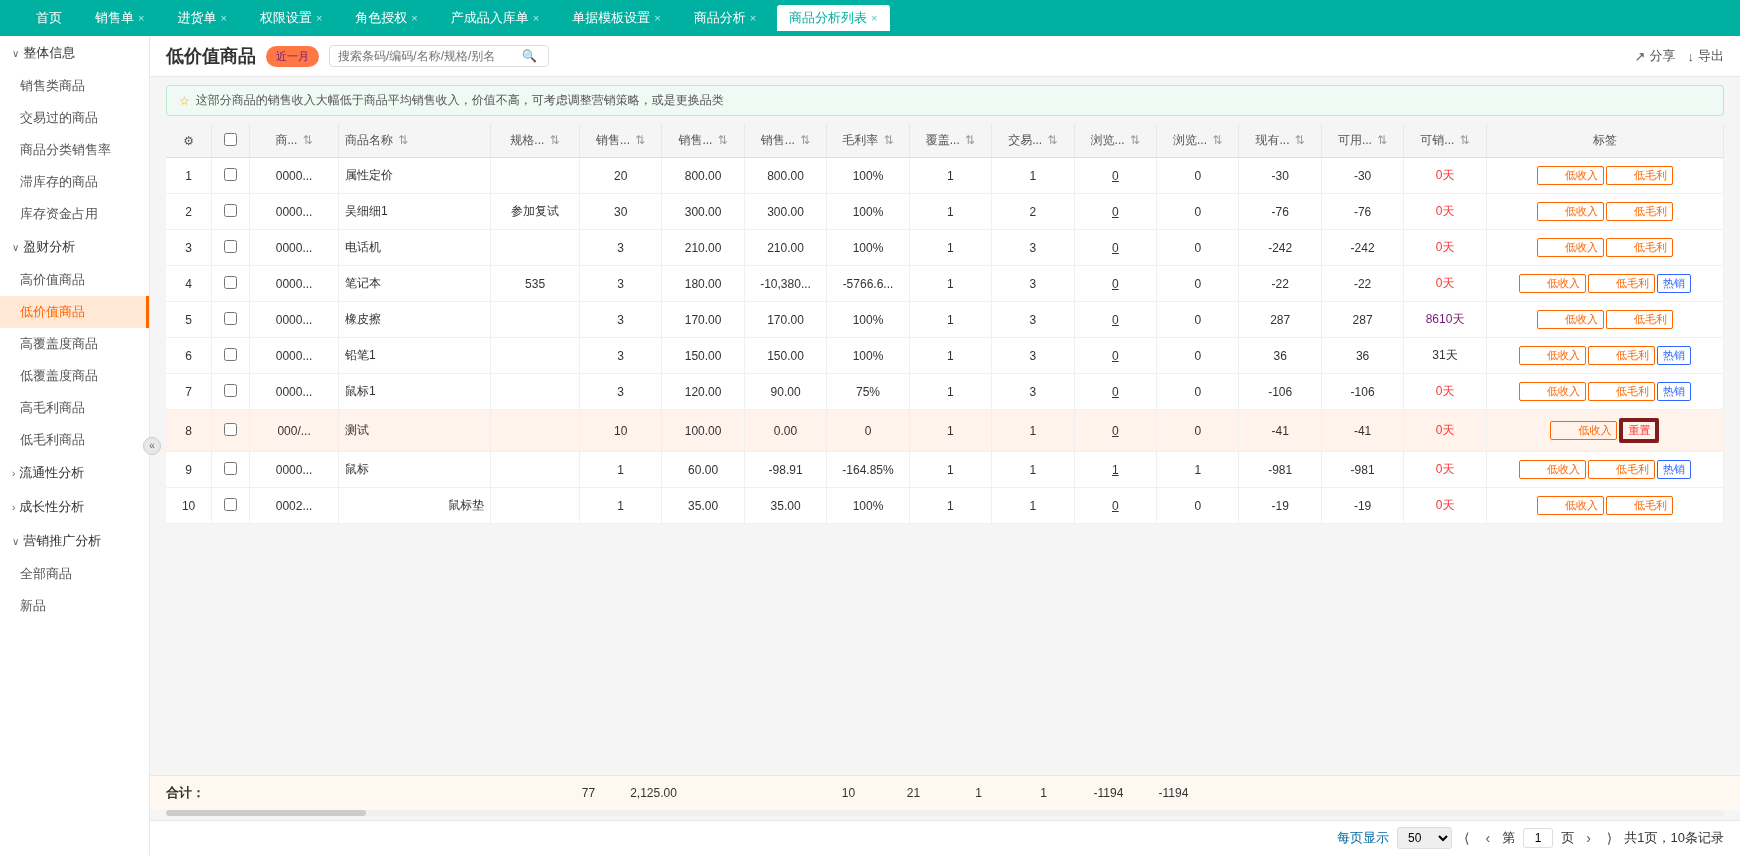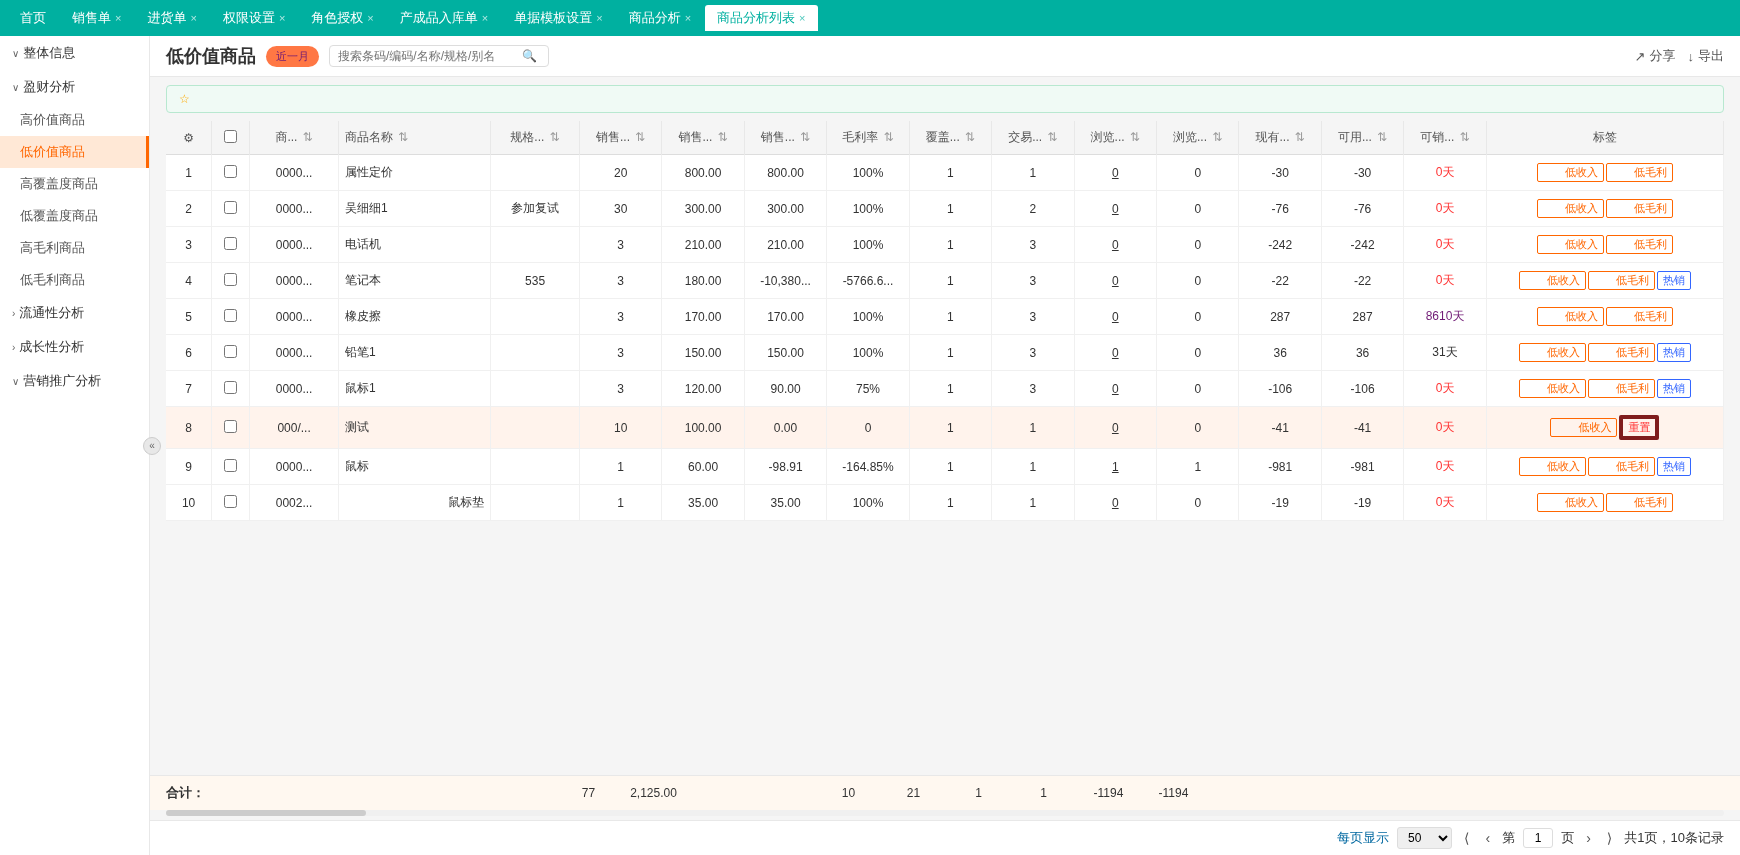--- a/index.html
+++ b/index.html
@@ -4,22 +4,22 @@
   <style>
     * { box-sizing: border-box; margin: 0; padding: 0; }
     body { font-family: "Microsoft YaHei", Arial, sans-serif; font-size: 12px; background: #f5f5f5; color: #333; overflow: hidden; height: 855px; }
 
     
     .top-nav {
       background: #00b0a0;
       height: 36px;
       display: flex;
       align-items: center;
-      padding: 0 8px;
-      gap: 2px;
+      padding: 0 24px;
+      gap: 9px;
     }
     .top-nav .nav-item {
       color: #fff;
       padding: 4px 12px;
       cursor: pointer;
       font-size: 13px;
       border-radius: 3px 3px 0 0;
       display: flex;
       align-items: center;
       gap: 4px;
@@ -342,20 +342,27 @@
 </div>
 
 <div class="main-layout" style="position:relative;">
 
   <div class="sidebar">
 
     <div class="sidebar-group-header">
       <span class="arrow">∨</span>
       <span>整体信息</span>
     </div>
+    <div>
+      <div class="sidebar-item">销售类商品</div>
+      <div class="sidebar-item">交易过的商品</div>
+      <div class="sidebar-item">商品分类销售率</div>
+      <div class="sidebar-item">滞库存的商品</div>
+      <div class="sidebar-item">库存资金占用</div>
+    </div>
 
     <div class="sidebar-group-header">
       <span class="arrow">∨</span>
       <span>盈财分析</span>
     </div>
     <div>
       <div class="sidebar-item">高价值商品</div>
       <div class="sidebar-item active">低价值商品</div>
       <div class="sidebar-item">高覆盖度商品</div>
       <div class="sidebar-item">低覆盖度商品</div>
@@ -369,20 +376,24 @@
     </div>
 
     <div class="sidebar-group-header">
       <span class="arrow">›</span>
       <span>成长性分析</span>
     </div>
 
     <div class="sidebar-group-header">
       <span class="arrow">∨</span>
       <span>营销推广分析</span>
+    </div>
+    <div>
+      <div class="sidebar-item">全部商品</div>
+      <div class="sidebar-item">新品</div>
     </div>
   </div>
 
   <div class="sidebar-collapse">«</div>
 
   <div class="content">
 
     <div class="content-header">
       <span class="content-title">低价值商品</span>
       <button class="filter-btn">近一月</button>
@@ -397,20 +408,21 @@
         </button>
         <button class="action-btn">
           <span>↓</span>
           <span>导出</span>
         </button>
       </div>
     </div>
 
     <div class="notice-bar">
       <span class="notice-icon">☆</span>
+      <span>这部分商品的销售收入大幅低于商品平均销售收入，价值不高，可考虑调整营销策略，或是更换品类</span>
     </div>
 
     <div class="table-container">
       <table>
         <thead>
           <tr>
             <th class="col-idx"><span>⚙</span></th>
             <th class="col-check"><input type="checkbox" style=""></th>
             <th class="col-code sortable">商... <span class="sort-icon">⇅</span></th>
             <th class="col-name sortable">商品名称 <span class="sort-icon">⇅</span></th>

